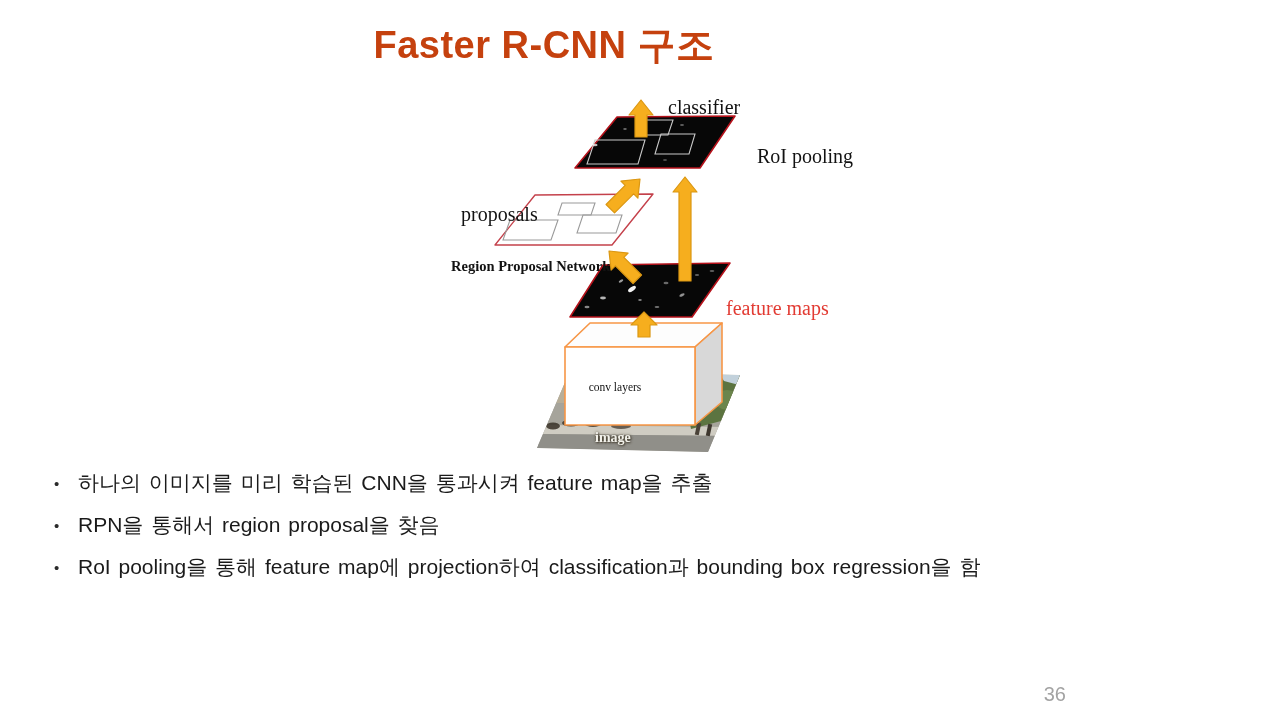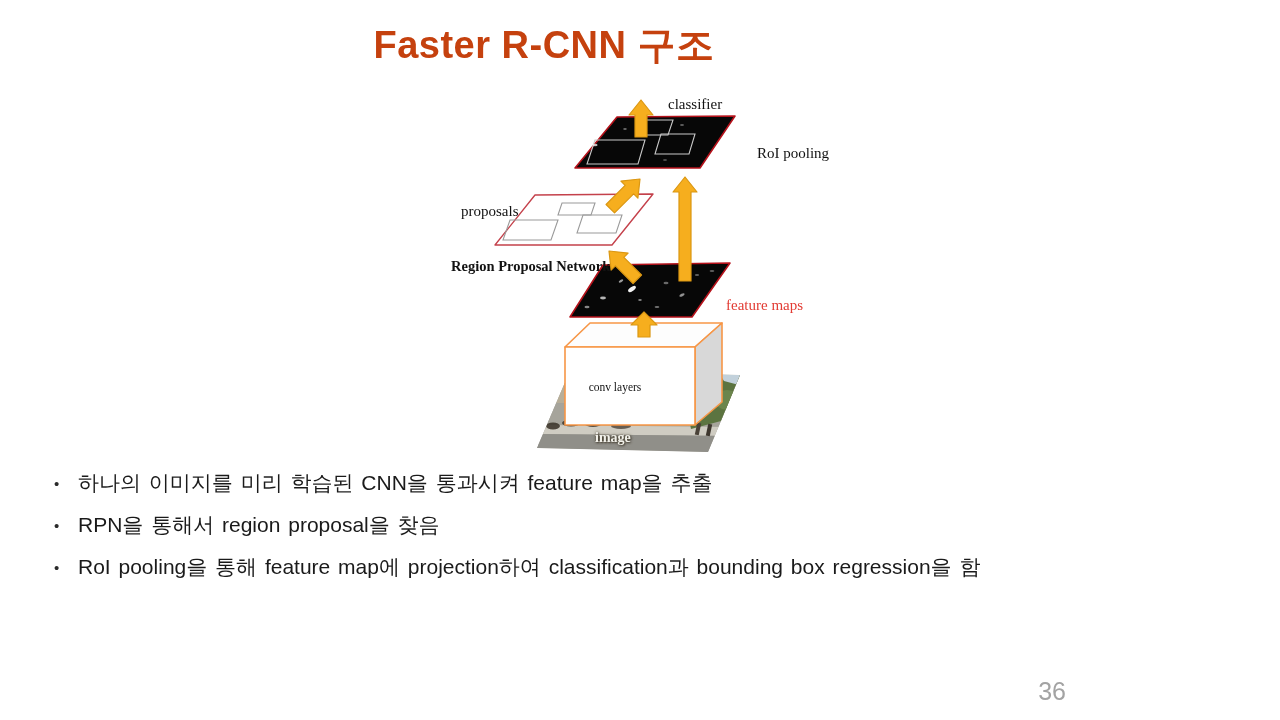--- a/index.html
+++ b/index.html
@@ -11,36 +11,36 @@
   .title {
     position: absolute; top: 20px; left: 0; width: 100%;
     margin: 0; text-align: center;
     font-size: 38px; font-weight: bold; color: #C5410E;
     letter-spacing: 0.5px;
   }
   .diagram { position: absolute; left: 435px; top: 85px; width: 410px; height: 380px; }
   .diagram svg { position: absolute; left: 0; top: 0; }
   .lbl {
     position: absolute; font-family: "Liberation Serif", serif;
-    font-size: 15px; color: #121212; white-space: nowrap; line-height: 1.1;
+    font-size: 20px; color: #121212; white-space: nowrap; line-height: 1.1;
   }
   .lbl.bold { font-weight: bold; font-size: 14.5px; }
   .lbl.red { color: #E23B33; }
   .lbl.conv { font-size: 11.5px; width: 100px; text-align: center; }
   .lbl.img-lbl {
     font-size: 14px; font-weight: bold; color: #f2f1ea; width: 64px; 
     text-shadow: 0 0 3px rgba(70,62,45,0.95), 1px 1px 2px #4a4438;
   }
   .bullets { position: absolute; left: 48px; top: 462px; margin: 0; padding: 0; list-style: none; }
   .bullets li {
     display: flex; align-items: center; height: 42px;
     font-size: 21px; color: #1a1a1a; word-spacing: 2px; white-space: nowrap;
   }
   .bullets .dot { width: 24px; padding-left: 6px; font-size: 15px; color: #2a2a2a; flex: none; }
-  .page-num { position: absolute; right: 22px; bottom: 14px; font-size: 25px; color: #A3A3A3; }
+  .page-num { position: absolute; right: 22px; bottom: 14px; font-size: 20px; color: #A3A3A3; }
 </style>
 </head>
 <body>
 
 <div class="slide">
 
   <h1 class="title">Faster R-CNN 구조</h1>
 
   <div class="diagram">
     <svg width="410" height="380" viewBox="0 0 410 380">

